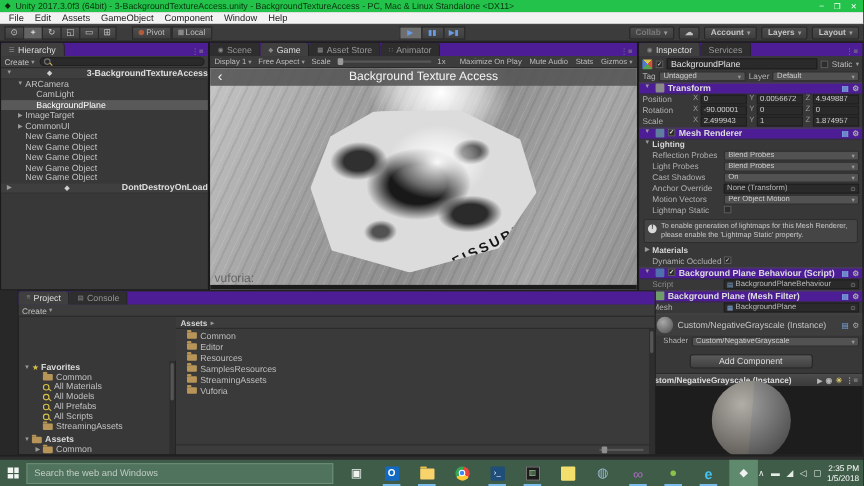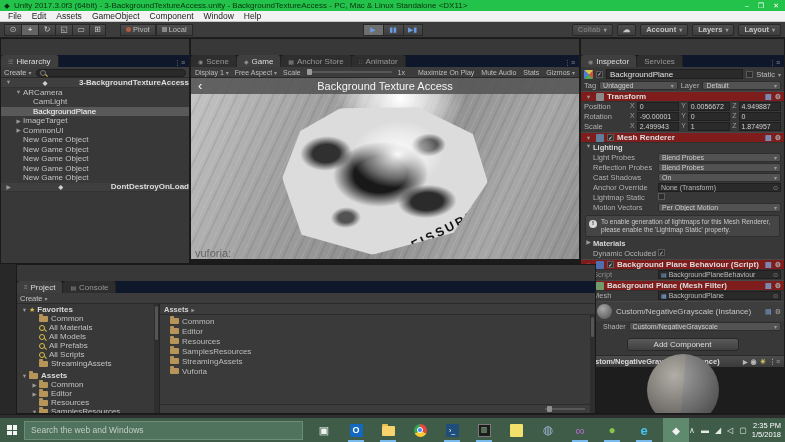--- a/index.html
+++ b/index.html
@@ -25,26 +25,26 @@
   .pvbtn .dot{width:5px;height:5px;border-radius:50%;background:#b05c3c;}
   .playgroup{position:absolute;left:50%;transform:translateX(-50%);display:flex;}
   .playbtn{width:20px;height:12px;background:linear-gradient(#4d4d4d,#3e3e3e);border:1px solid #282828;border-right:none;display:flex;align-items:center;justify-content:center;color:#6a9ae0;font-size:7px;}
   .playbtn:last-child{border-right:1px solid #282828;}
   .playbtn.active{background:#6e6e6e;}
   .tb-right{margin-left:auto;display:flex;align-items:center;gap:4px;}
   .drop{height:12px;padding:0 5px;background:linear-gradient(#4d4d4d,#3e3e3e);border:1px solid #282828;border-radius:2px;display:flex;align-items:center;gap:3px;color:#c4c4c4;font-size:7.5px;font-weight:bold;}
   .drop.dim{color:#7a7a7a;}
   
   .panel{position:absolute;background:#383838;border:1px solid #1a1a1a;display:flex;flex-direction:column;}
-  .tabstrip{height:12px;background:#0f172a;display:flex;align-items:flex-end;flex-shrink:0;margin-top:16px;}
+  .tabstrip{height:12px;background:#4c1d95;display:flex;align-items:flex-end;flex-shrink:0;}
   .tab{height:12px;padding:0 7px;display:flex;align-items:center;gap:3px;background:#2e2e2e;color:#989898;border-right:1px solid #232323;font-size:8px;border-radius:3px 3px 0 0;}
   .tab.active{background:#3f3f3f;color:#ddd;}
   .tabicon{font-size:6px;color:#8a8a8a;}
   .panelmenu{margin-left:auto;padding:0 4px;color:#8a8a8a;font-size:7px;}
-  .subbar{height:11px;background:#3c3c3c;border-bottom:1px solid #2a2a2a;display:flex;align-items:flex-end;padding:0 3px;gap:4px;font-size:7.5px;flex-shrink:0;color:#c0c0c0;}
+  .subbar{height:11px;background:#3c3c3c;border-bottom:1px solid #2a2a2a;display:flex;align-items:center;padding:0 3px;gap:4px;font-size:7.5px;flex-shrink:0;color:#c0c0c0;}
   .createbtn{display:flex;align-items:center;gap:2px;}
   .searchbox{flex:1;height:8px;background:#2a2a2a;border:1px solid #1f1f1f;border-radius:4px;display:flex;align-items:center;padding:0 3px;}
   .fold{width:9px;color:#9a9a9a;font-size:5.5px;text-align:center;flex-shrink:0;}
   .bold{font-weight:bold;color:#d8d8d8;}
   
   .trow{height:9.5px;display:flex;align-items:center;font-size:8px;color:#c2c2c2;white-space:nowrap;overflow:hidden;}
   .trow.selected{background:#595959;color:#fff;}
   .trow.scene-row{background:#3f3f3f;font-weight:bold;color:#ddd;border-bottom:1px solid #333;justify-content:space-between;}
   .uicon{font-size:6px;color:#cfcfcf;margin-right:2px;}
   .star{color:#d8c04a;font-size:7px;margin-right:2px;}
@@ -84,21 +84,21 @@
   .go-header{height:14px;display:flex;align-items:center;gap:3px;padding:1px 3px;}
   .cube{width:9px;height:9px;background:conic-gradient(from 45deg,#d4533b 0 25%,#58a44c 25% 50%,#4d7dd0 50% 75%,#d8c44a 75%);border-radius:1px;flex-shrink:0;}
   .cb{width:7px;height:7px;background:#2d2d2d;border:1px solid #5a5a5a;display:inline-flex;align-items:center;justify-content:center;font-size:5.5px;color:#e2e2e2;flex-shrink:0;}
   .cb.checked::after{content:"✓";}
   .namefield{flex:1;height:10px;background:#2a2a2a;border:1px solid #1f1f1f;display:flex;align-items:center;padding:0 3px;color:#e0e0e0;font-size:8px;}
   .slabel{font-size:7.5px;color:#bdbdbd;}
   .dd{color:#9a9a9a;font-size:6px;}
   .irow{display:flex;align-items:flex-start;min-height:10px;padding:0 3px;font-size:7.5px;color:#b4b4b4;}
   .taglayer{gap:3px;}
   .minidrop{flex:1;height:9px;background:#525252;border:1px solid #2e2e2e;border-radius:2px;display:flex;align-items:center;justify-content:space-between;padding:0 3px;color:#ccc;font-size:7px;}
-  .comp-header{height:11px;background:#7f1d1d;border-top:1px solid #474747;border-bottom:1px solid #303030;display:flex;align-items:center;gap:3px;padding:0 3px;font-weight:bold;color:#dcdcdc;font-size:8px;flex-shrink:0;}
+  .comp-header{height:11px;background:#4c1d95;border-top:1px solid #474747;border-bottom:1px solid #303030;display:flex;gap:3px;padding:0 3px;font-weight:bold;color:#dcdcdc;font-size:8px;flex-shrink:0;}
   .cicon{width:8px;height:8px;background:#5f7d9c;border-radius:1px;flex-shrink:0;}
   .cicon.t{background:#8a8a8a;}
   .cicon.s{background:#4f6fae;}
   .cicon.m{background:#6f9c6a;}
   .hicons{margin-left:auto;display:flex;gap:3px;align-items:center;}
   .doc{color:#78a5d9;font-size:7px;}
   .gear{color:#a8a8a8;font-size:7px;}
   .tlabel{width:44px;color:#b0b0b0;flex-shrink:0;}
   .llabel{width:74px;color:#b0b0b0;flex-shrink:0;}
   .llabel.ind{padding-left:9px;}
@@ -118,21 +118,21 @@
   .mattitle{color:#c6c6c6;font-size:8px;}
   .shaderrow{display:flex;align-items:center;gap:3px;padding:1px 3px 2px 22px;font-size:7px;color:#b4b4b4;}
   .addwrap{padding:5px 0 4px;display:flex;justify-content:center;flex-shrink:0;}
   .addcomp{width:112px;height:13px;background:linear-gradient(#5a5a5a,#404040);border:1px solid #282828;border-radius:3px;color:#dedede;display:flex;align-items:center;justify-content:center;font-size:8px;}
   .preview-header{height:12px;background:linear-gradient(#4c4c4c,#3a3a3a);border-top:1px solid #2a2a2a;display:flex;align-items:center;gap:4px;padding:0 4px;font-weight:bold;font-size:7.5px;color:#dcdcdc;flex-shrink:0;}
   .preview-body{flex:1;min-height:40px;background:#1d1d1d;display:flex;align-items:center;justify-content:center;}
   .preview-sphere{width:72px;height:72px;border-radius:50%;background:radial-gradient(circle at 38% 30%,rgba(255,255,255,0.22),rgba(0,0,0,0.42) 78%),linear-gradient(95deg,#9b968e 49.5%,#8b8b8b 50.5%);}
   
   #project{left:16px;top:264px;width:580px;height:150px;}
   .pbody{flex:1;display:flex;overflow:hidden;}
-  .pleft{width:143px;border-right:1px solid #242424;overflow:hidden;position:relative;padding-top:1px;}
+  .pleft{width:143px;border-right:1px solid #242424;overflow:hidden;position:relative;padding-top:1px;margin-top:40px;}
   .vscroll{position:absolute;right:0;top:0;width:5px;bottom:0;background:#2e2e2e;}
   .vscroll .thumb{position:absolute;left:1px;right:1px;top:2px;height:34px;background:#555;border-radius:2px;}
   .pright{flex:1;display:flex;flex-direction:column;background:#3a3a3a;position:relative;}
   .assets-header{height:11px;background:#3c3c3c;border-bottom:1px solid #2c2c2c;display:flex;align-items:center;gap:3px;padding:0 4px;font-weight:bold;font-size:7.5px;color:#d2d2d2;flex-shrink:0;}
   .flist{flex:1;overflow:hidden;padding-top:1px;}
   .frow{height:10px;display:flex;align-items:center;padding-left:10px;font-size:8px;color:#bdbdbd;}
   .bottombar{height:9px;background:#3c3c3c;border-top:1px solid #2c2c2c;display:flex;align-items:center;justify-content:flex-end;padding-right:10px;flex-shrink:0;}
   .zslider{width:40px;height:2px;background:#585858;position:relative;}
   .zslider::before{content:"";position:absolute;left:2px;top:-2px;width:5px;height:6px;background:#8f8f8f;border-radius:1px;}
   
@@ -315,21 +315,21 @@
       <div class="tab" data-name="tab-scene">
           <span class="tabicon" data-name="scene-icon">◉</span>
           <span data-name="tab-scene-label">Scene</span>
         </div>
       <div class="tab active" data-name="tab-game">
           <span class="tabicon" data-name="game-icon">◆</span>
           <span data-name="tab-game-label">Game</span>
         </div>
       <div class="tab" data-name="tab-asset-store">
           <span class="tabicon" data-name="asset-store-icon">▦</span>
-          <span data-name="tab-asset-store-label">Anchor Store</span>
+          <span data-name="tab-asset-store-label">Asset Store</span>
         </div>
       <div class="tab" data-name="tab-animator">
           <span class="tabicon" data-name="animator-icon">∷</span>
           <span data-name="tab-animator-label">Animator</span>
         </div>
       <span class="panelmenu" data-name="panel-menu-icon">⋮≡</span>
     </div>
     <div class="gv-controls" data-name="game-view-toolbar">
       <span data-name="display-dropdown"><span data-name="display-label">Display 1</span> <span class="dd" data-name="chevron-down-icon">▾</span></span>
       <span data-name="aspect-dropdown"><span data-name="aspect-label">Free Aspect</span> <span class="dd" data-name="chevron-down-icon">▾</span></span>
@@ -441,58 +441,58 @@
         <span class="hicons">
             <span class="doc" data-name="help-icon">▤</span>
             <span class="gear" data-name="gear-icon">⚙</span>
           </span>
       </div>
       <div class="irow subhead" data-name="lighting-foldout">
         <span class="fold" data-name="foldout-icon">▼</span>
         <span data-name="lighting-label">Lighting</span>
       </div>
       <div data-name="lighting-fields">
+          <div class="irow" data-name="mr-row-reflection-probes">
+            <span class="llabel ind" data-name="reflection-probes-label">Reflection Probes</span>
+            <span class="dropdown" data-name="reflection-probes-dropdown">
+              <span data-name="dropdown-value">Blend Probes</span>
+              <span class="dd" data-name="chevron-down-icon">▾</span>
+            </span>
+          </div>
           <div class="irow" data-name="mr-row-light-probes">
             <span class="llabel ind" data-name="light-probes-label">Light Probes</span>
             <span class="dropdown" data-name="light-probes-dropdown">
               <span data-name="dropdown-value">Blend Probes</span>
               <span class="dd" data-name="chevron-down-icon">▾</span>
             </span>
           </div>
-          <div class="irow" data-name="mr-row-reflection-probes">
-            <span class="llabel ind" data-name="reflection-probes-label">Reflection Probes</span>
-            <span class="dropdown" data-name="reflection-probes-dropdown">
-              <span data-name="dropdown-value">Blend Probes</span>
-              <span class="dd" data-name="chevron-down-icon">▾</span>
-            </span>
-          </div>
           <div class="irow" data-name="mr-row-cast-shadows">
             <span class="llabel ind" data-name="cast-shadows-label">Cast Shadows</span>
             <span class="dropdown" data-name="cast-shadows-dropdown">
               <span data-name="dropdown-value">On</span>
               <span class="dd" data-name="chevron-down-icon">▾</span>
             </span>
           </div>
           <div class="irow" data-name="mr-row-anchor-override">
             <span class="llabel ind" data-name="anchor-override-label">Anchor Override</span>
             <span class="objfield" data-name="anchor-override-field">
               <span data-name="object-value">None (Transform)</span>
               <span class="picker" data-name="object-picker-icon">⊙</span>
             </span>
           </div>
-          <div class="irow" data-name="mr-row-lightmap-static">
-            <span class="llabel ind" data-name="lightmap-static-label">Lightmap Static</span>
-            <span class="cb" data-name="lightmap-static-checkbox"></span>
-          </div>
           <div class="irow" data-name="mr-row-motion-vectors">
             <span class="llabel ind" data-name="motion-vectors-label">Motion Vectors</span>
             <span class="dropdown" data-name="motion-vectors-dropdown">
               <span data-name="dropdown-value">Per Object Motion</span>
               <span class="dd" data-name="chevron-down-icon">▾</span>
             </span>
+          </div>
+          <div class="irow" data-name="mr-row-lightmap-static">
+            <span class="llabel ind" data-name="lightmap-static-label">Lightmap Static</span>
+            <span class="cb" data-name="lightmap-static-checkbox"></span>
           </div>
         </div>
       <div class="infobox" data-name="lightmap-info-box">
         <span class="warn" data-name="info-icon">!</span>
         <span data-name="lightmap-info-text">To enable generation of lightmaps for this Mesh Renderer, please enable the 'Lightmap Static' property.</span>
       </div>
       <div class="irow subhead" data-name="materials-foldout">
         <span class="fold" data-name="foldout-icon">▶</span>
         <span data-name="materials-label">Materials</span>
       </div>

